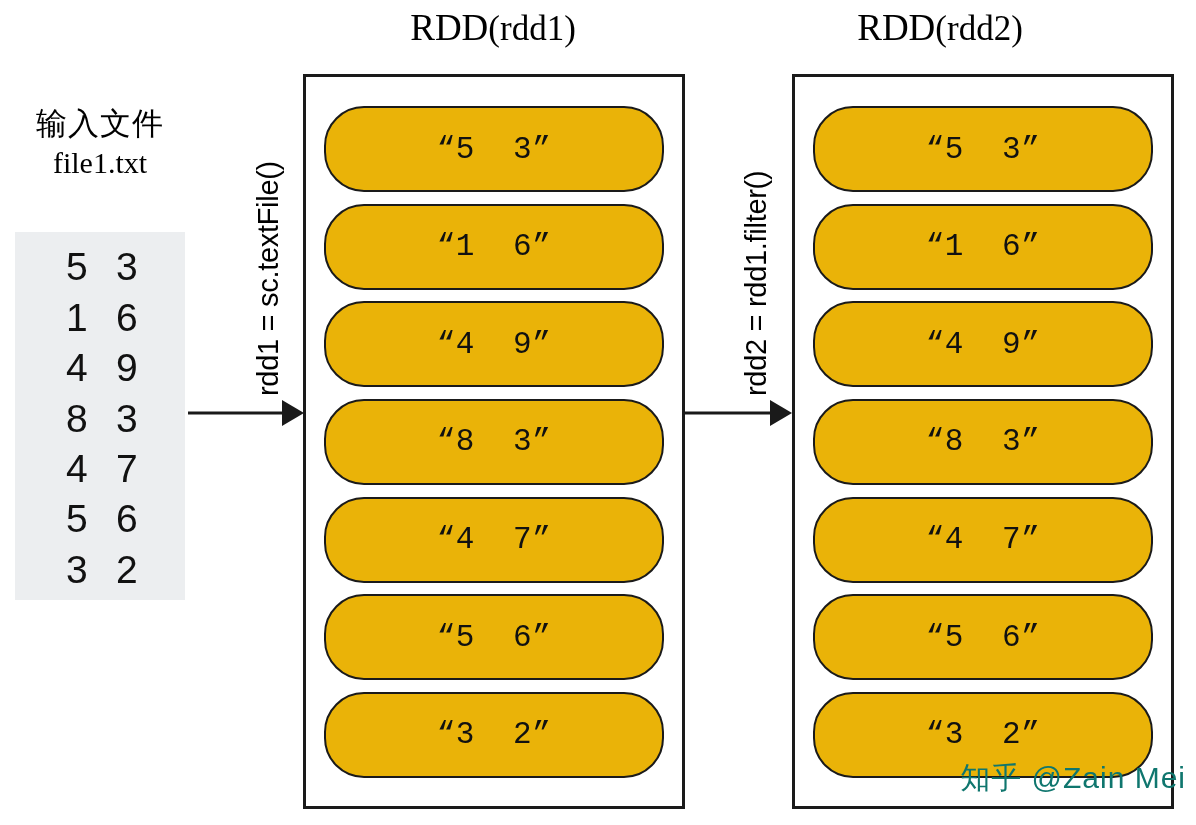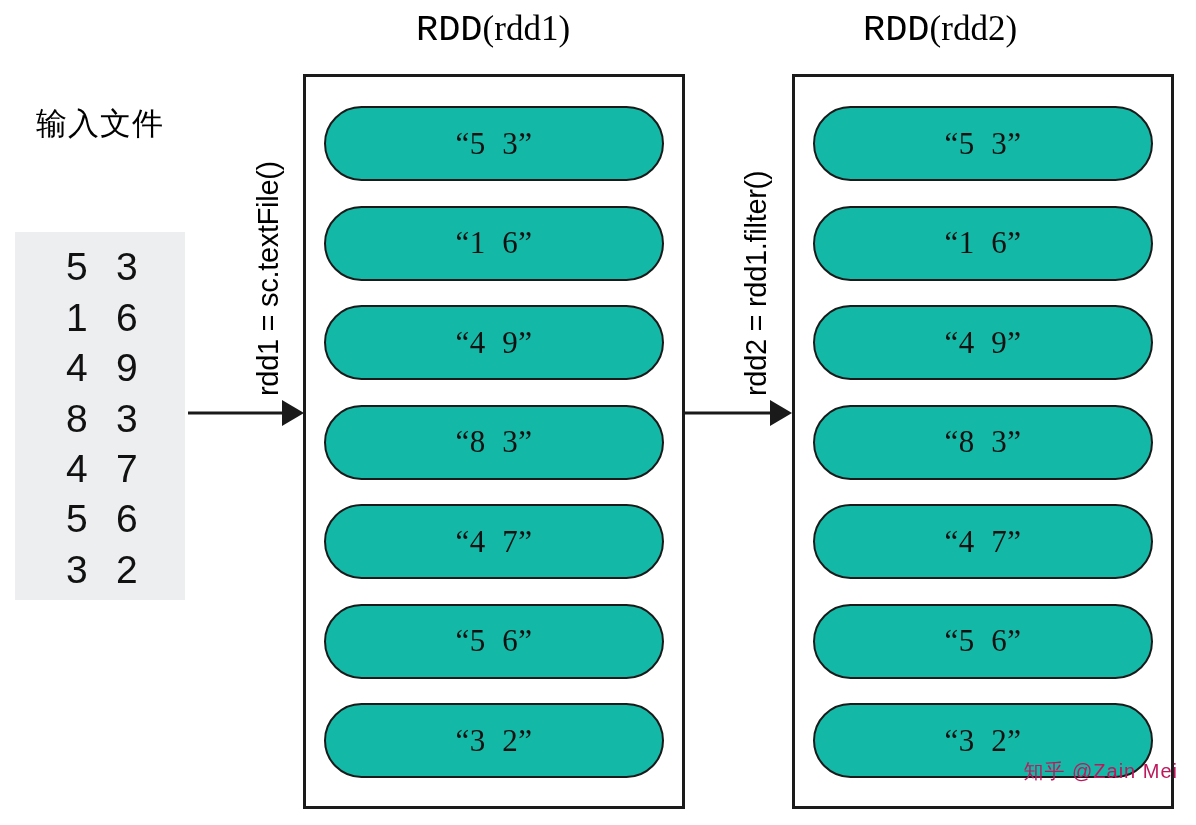--- a/index.html
+++ b/index.html
@@ -93,76 +93,77 @@
   .rdd-title {
     position: absolute;
     top: 8px;
     width: 392px;
     text-align: center;
     font-size: 37px;
     line-height: 1.1;
     white-space: nowrap;
   }
   .rdd-title .word {
-    font-family: Liberation Mono, monospace;
+    font-family: Liberation Serif, serif;
   }
   .rdd-title .mono {
     font-family: Liberation Serif, serif;
     font-size: 35px;
   }
 
   .rdd-box {
     position: absolute;
     top: 74px;
     height: 735px;
     border: 3px solid #1a1a1a;
     background: #ffffff;
     box-sizing: border-box;
     display: flex;
     flex-direction: column;
     justify-content: space-between;
     padding: 29px 18px 28px 18px;
   }
 
   .pill {
-    height: 75px;
+    height: 86px;
     border: 2.5px solid #1a1a1a;
     border-radius: 40px;
-    background: #14b8a6;
+    background: #eab308;
     box-sizing: border-box;
     display: flex;
     align-items: center;
     justify-content: center;
     font-size: 31px;
-    font-family: Liberation Serif, serif;
+    font-family: Liberation Mono, monospace;
     color: #111111;
     white-space: pre;
     letter-spacing: 0.5px;
   }
 
   
   .watermark {
     position: absolute;
-    right: 18px;
+    right: 10px;
     top: 758px;
-    font-size: 20px;
-    color: #be185d;
+    font-size: 30px;
+    color: #0f766e;
     font-family: "Liberation Sans", sans-serif;
     white-space: nowrap;
     letter-spacing: 1px;
     user-select: none;
   }
 </style>
 </head>
 <body>
 
 <div id="canvas">
 
   <div class="input-caption">
     <span class="cn">输入文件</span>
+    <span class="fn">file1.txt</span>
   </div>
 
   <div class="input-panel">
     <div class="input-row">
       <span class="c1">5</span>
       <span class="c2">3</span>
     </div>
     <div class="input-row">
       <span class="c1">1</span>
       <span class="c2">6</span>

